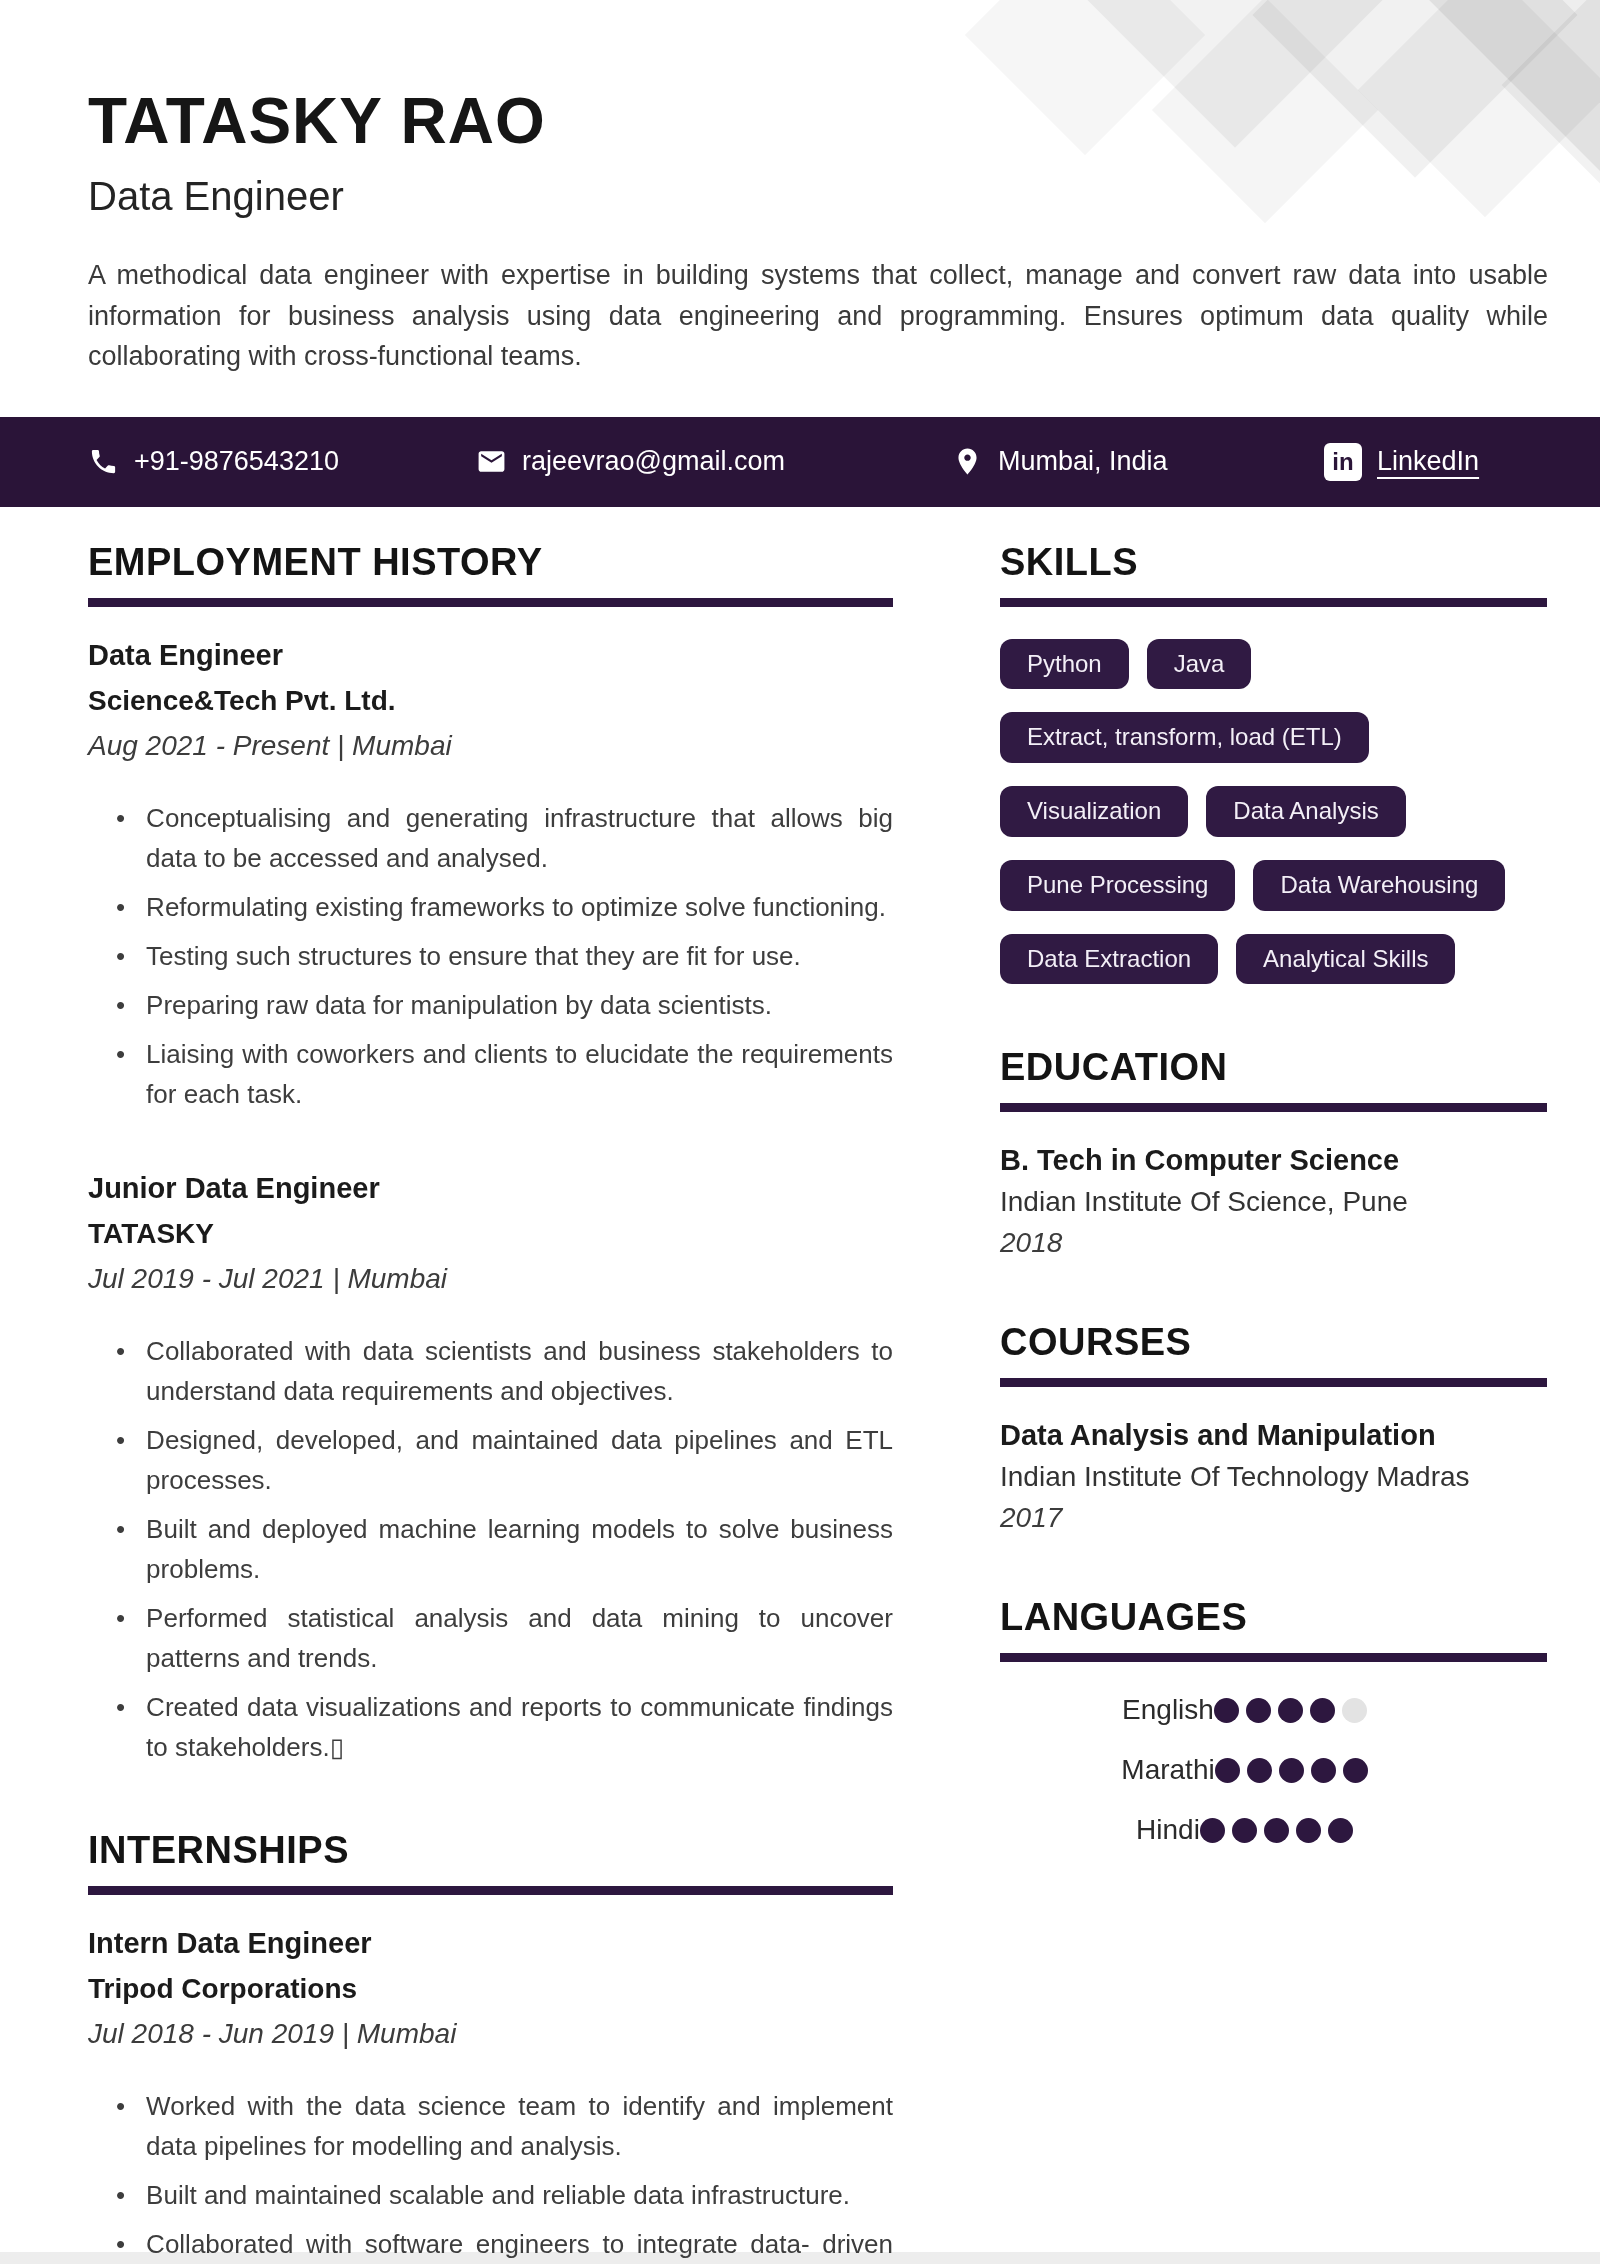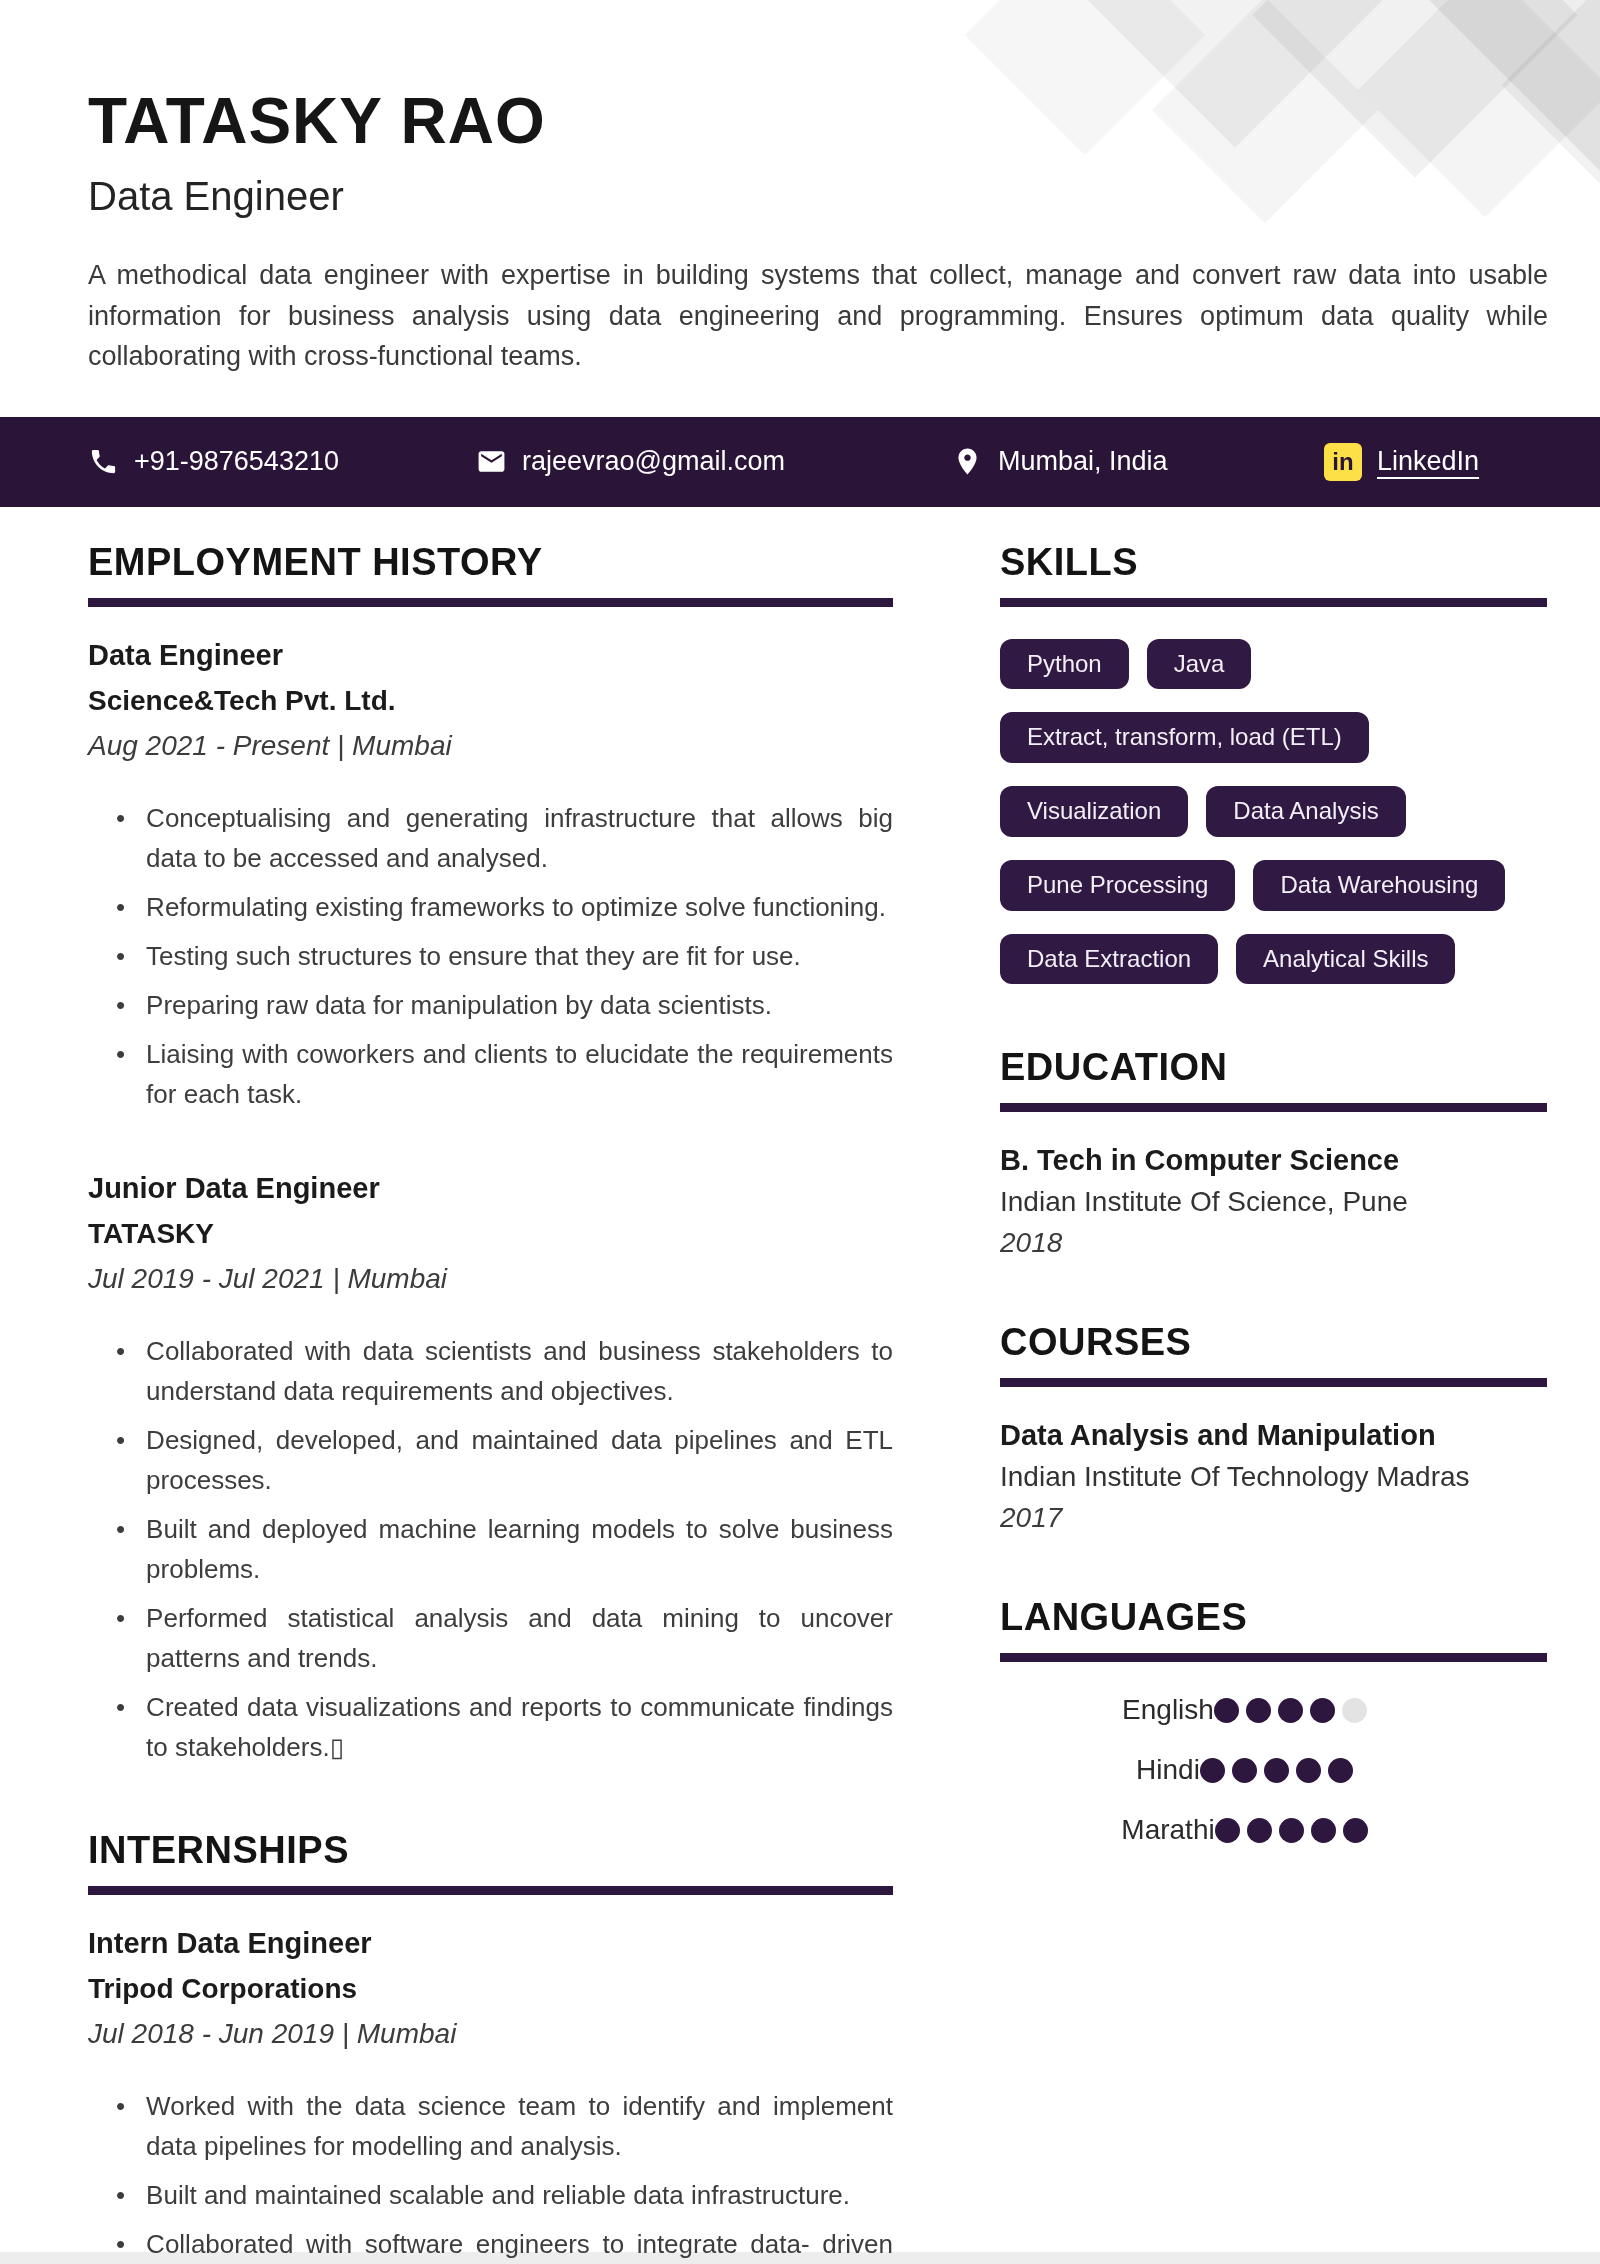--- a/index.html
+++ b/index.html
@@ -36,21 +36,21 @@
   .subtitle{font-size:40px;font-weight:400;color:#242424;margin:0 0 36px 0;}
   .summary{font-size:27px;line-height:1.5;text-align:justify;color:#3a3a3a;margin:0;max-width:1460px;}
 
   .contact-bar{position:relative;z-index:1;margin-top:40px;height:90px;background:var(--bar);padding-left:28px;}
   .contact-item{position:absolute;top:0;height:100%;display:flex;align-items:center;gap:15px;color:#ffffff;font-size:27px;white-space:nowrap;}
   .ci-phone{left:88px;}
   .ci-email{left:476px;}
   .ci-location{left:952px;}
   .ci-linkedin{left:1324px;}
   .cicon{width:31px;height:31px;flex:0 0 auto;display:block;}
-  .li-badge{width:38px;height:38px;background:#fde047;border-radius:6px;display:flex;align-items:center;justify-content:center;font-weight:800;font-size:24px;color:var(--bar);flex:0 0 auto;}
+  .li-badge{width:38px;height:38px;background:#ffffff;border-radius:6px;display:flex;align-items:center;justify-content:center;font-weight:800;font-size:24px;color:var(--bar);flex:0 0 auto;}
   .li-link{color:#ffffff;text-decoration:underline;text-underline-offset:7px;text-decoration-thickness:2px;cursor:pointer;}
 
   .columns{position:relative;z-index:1;display:flex;gap:107px;padding:0 53px 0 88px;margin-top:34px;}
   .col-left{flex:0 0 805px;width:805px;}
   .col-right{flex:0 0 547px;width:547px;}
 
   .section{margin-bottom:62px;}
   .sec-head{font-size:38px;font-weight:800;letter-spacing:.5px;color:#141414;margin:0 0 14px 0;}
   .sec-line{height:9px;background:var(--accent);margin-bottom:32px;}
 
@@ -265,39 +265,39 @@
               <span class="lang-name">English</span>
               <span class="dots">
                 <span class="dot"></span>
                 <span class="dot"></span>
                 <span class="dot"></span>
                 <span class="dot"></span>
                 <span class="dot empty"></span>
               </span>
             </div>
             <div class="lang-row">
+              <span class="lang-name">Marathi</span>
+              <span class="dots">
+                <span class="dot"></span>
+                <span class="dot"></span>
+                <span class="dot"></span>
+                <span class="dot"></span>
+                <span class="dot"></span>
+              </span>
+            </div>
+            <div class="lang-row">
               <span class="lang-name">Hindi</span>
               <span class="dots">
                 <span class="dot"></span>
                 <span class="dot"></span>
                 <span class="dot"></span>
                 <span class="dot"></span>
                 <span class="dot"></span>
               </span>
             </div>
-            <div class="lang-row">
-              <span class="lang-name">Marathi</span>
-              <span class="dots">
-                <span class="dot"></span>
-                <span class="dot"></span>
-                <span class="dot"></span>
-                <span class="dot"></span>
-                <span class="dot"></span>
-              </span>
-            </div>
           </div>
       </div>
     </div>
 
   </div>
 
   <div class="bottom-strip"></div>
 </div>
 
 </body></html>

